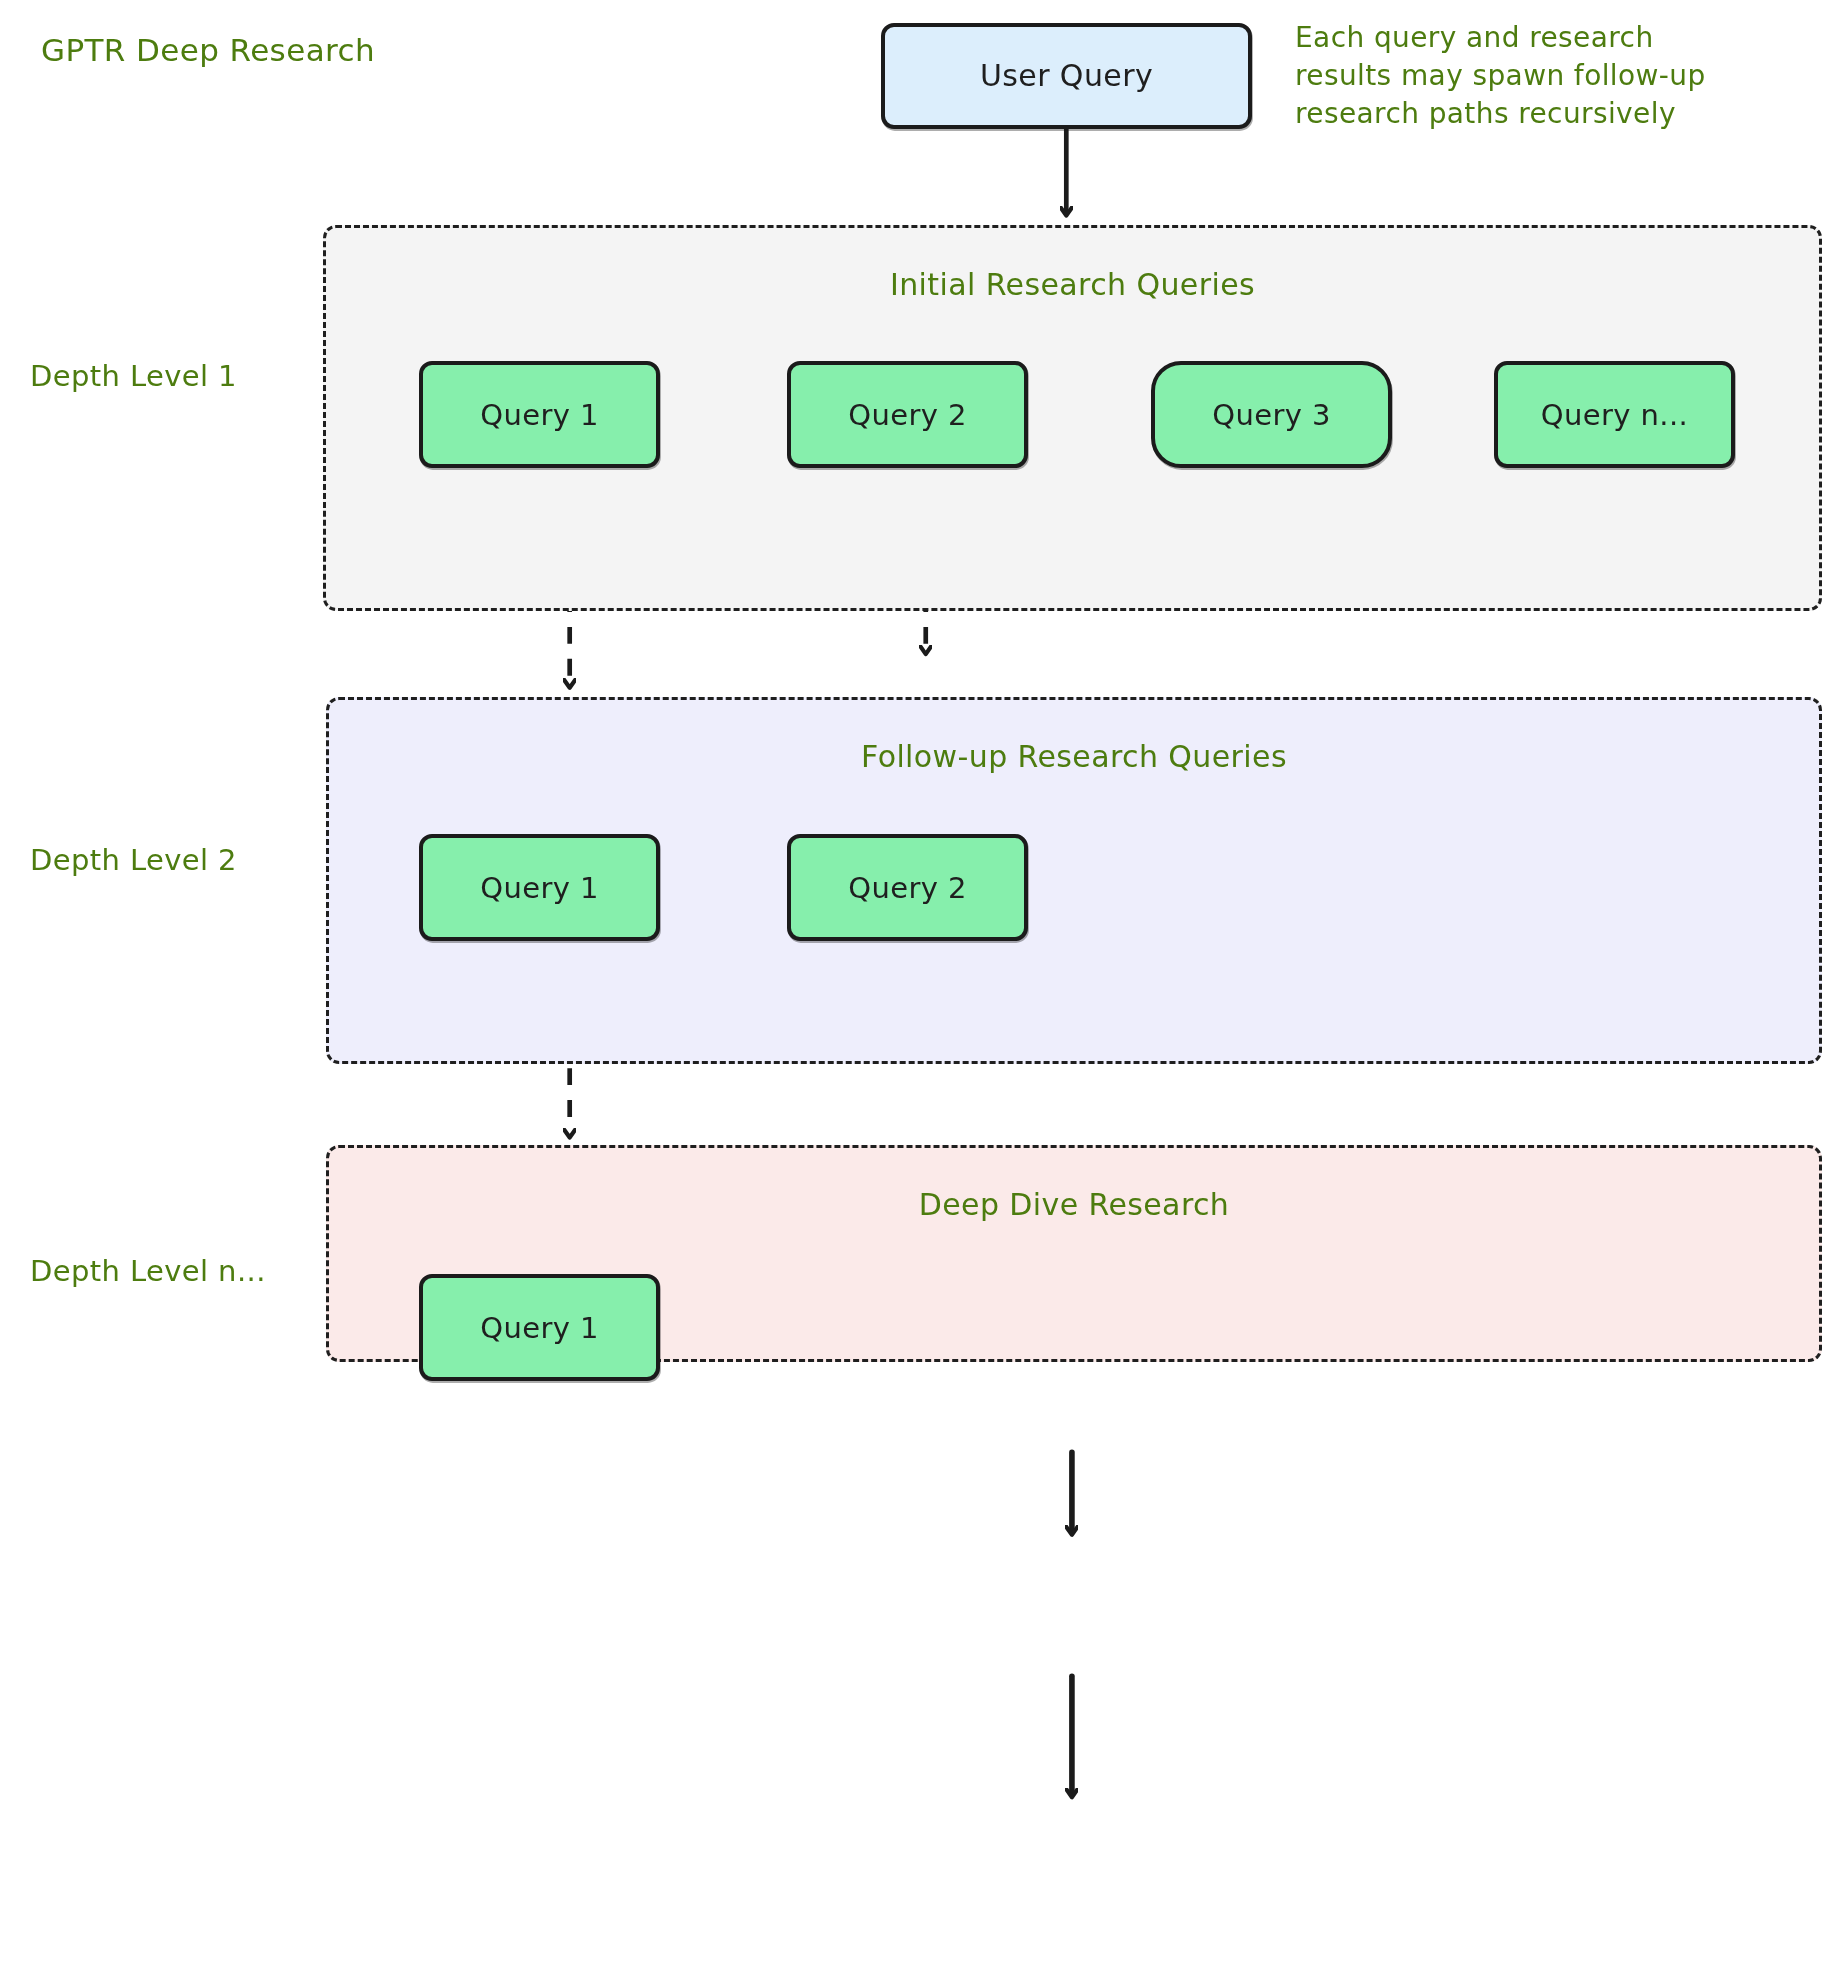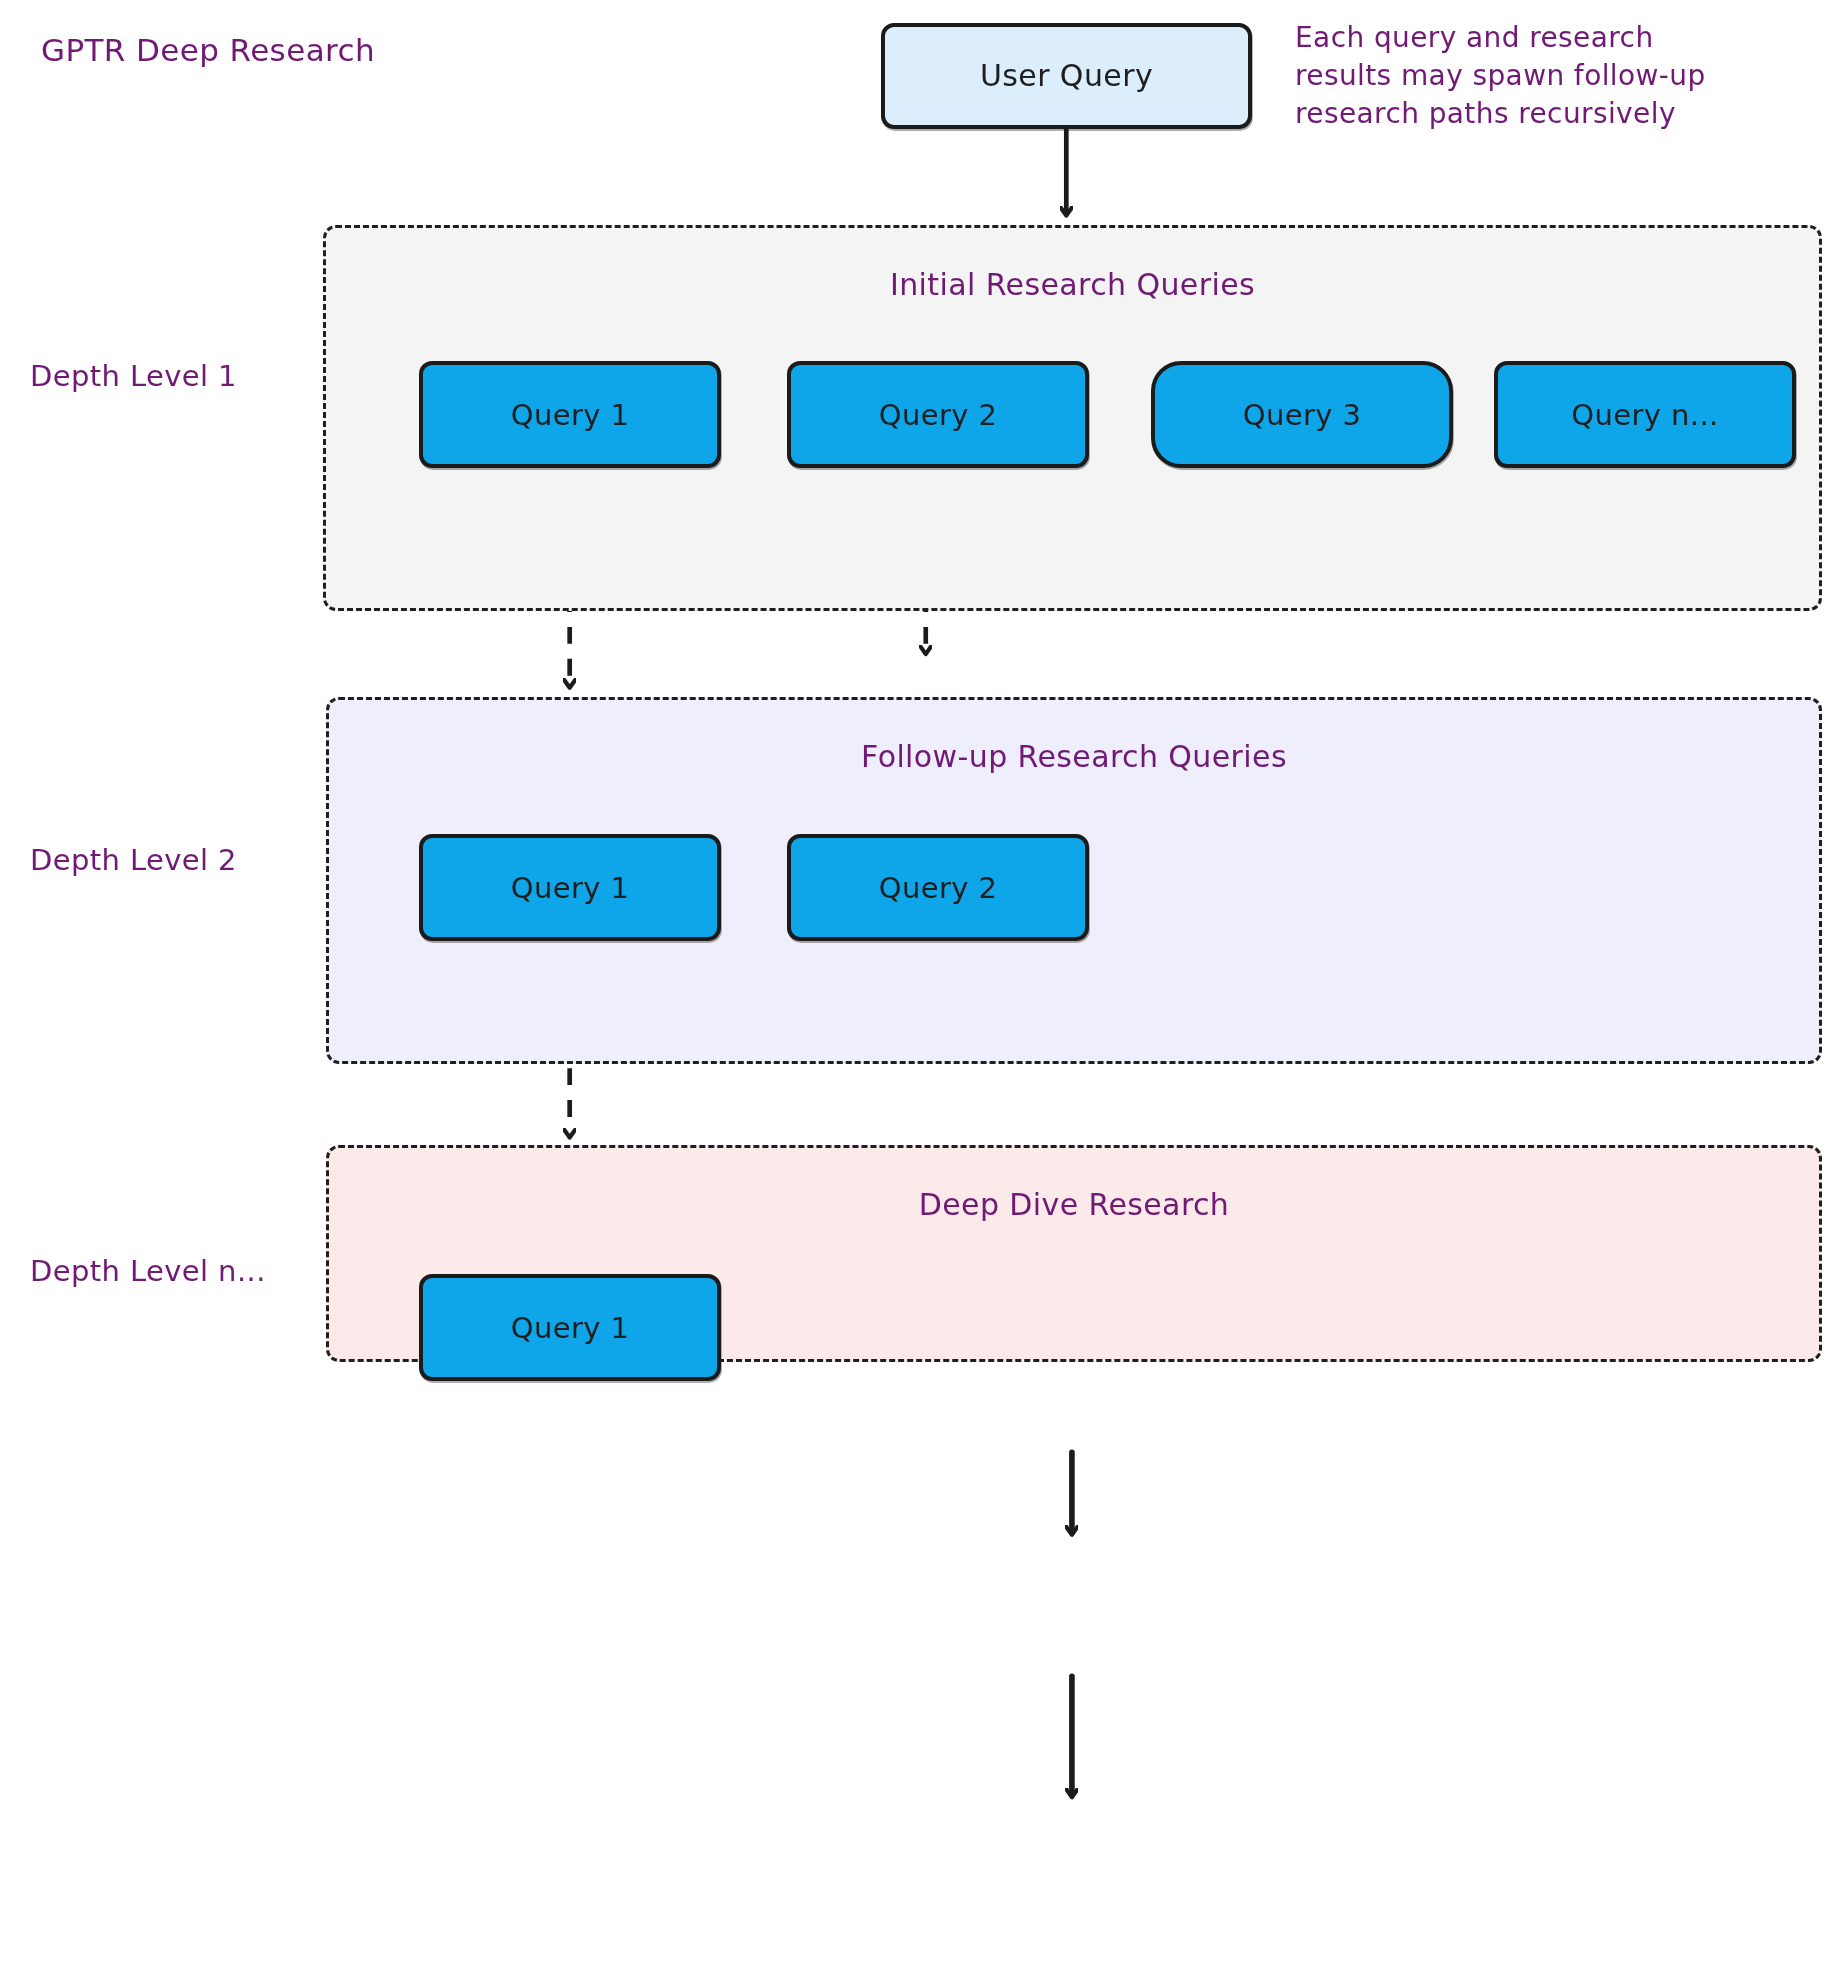--- a/index.html
+++ b/index.html
@@ -17,21 +17,21 @@
   }
 
   #diagram-root {
     position: absolute;
     inset: 0;
   }
 
   
   .hand {
     font-family: "DejaVu Sans", sans-serif;
-    color: #701a75;
+    color: #4d7c0f;
     letter-spacing: 0.4px;
     white-space: pre;
   }
 
   .diagram-title {
     position: absolute;
     left: 41px;
     top: 32px;
     font-size: 31px;
     line-height: 37px;
@@ -98,23 +98,23 @@
     display: flex;
     align-items: center;
     justify-content: center;
     text-align: center;
     color: #1f1f1f;
     box-shadow: 0.9px 1.9px 0 rgba(20,20,20,.35);
   }
   .node span { pointer-events: none; }
 
   .node.query {
-    background: #0ea5e9;
+    background: #86efac;
     font-size: 29px;
-    width: 302px;
+    width: 241px;
     height: 107px;
   }
 
   #node-user-query {
     left: 881px; top: 22.5px; width: 371px; height: 106px;
     background: #dceefc;
     font-size: 30px;
   }
 
   #node-aggregate {

